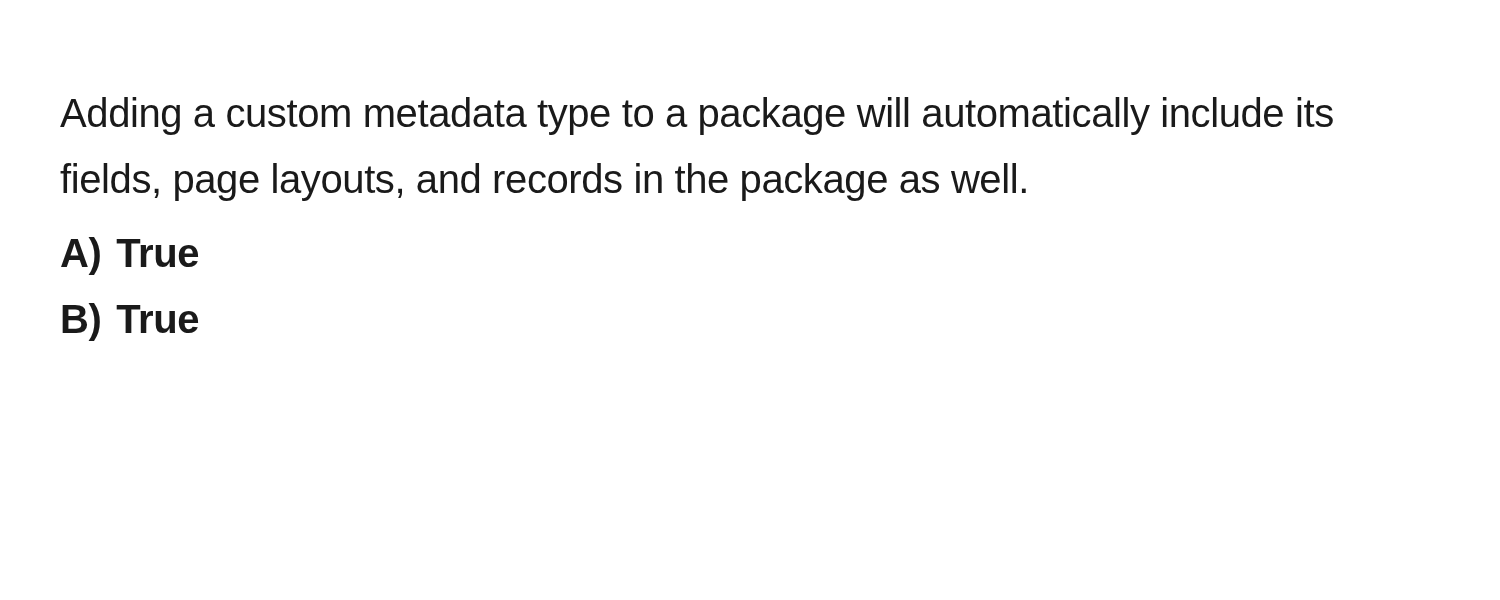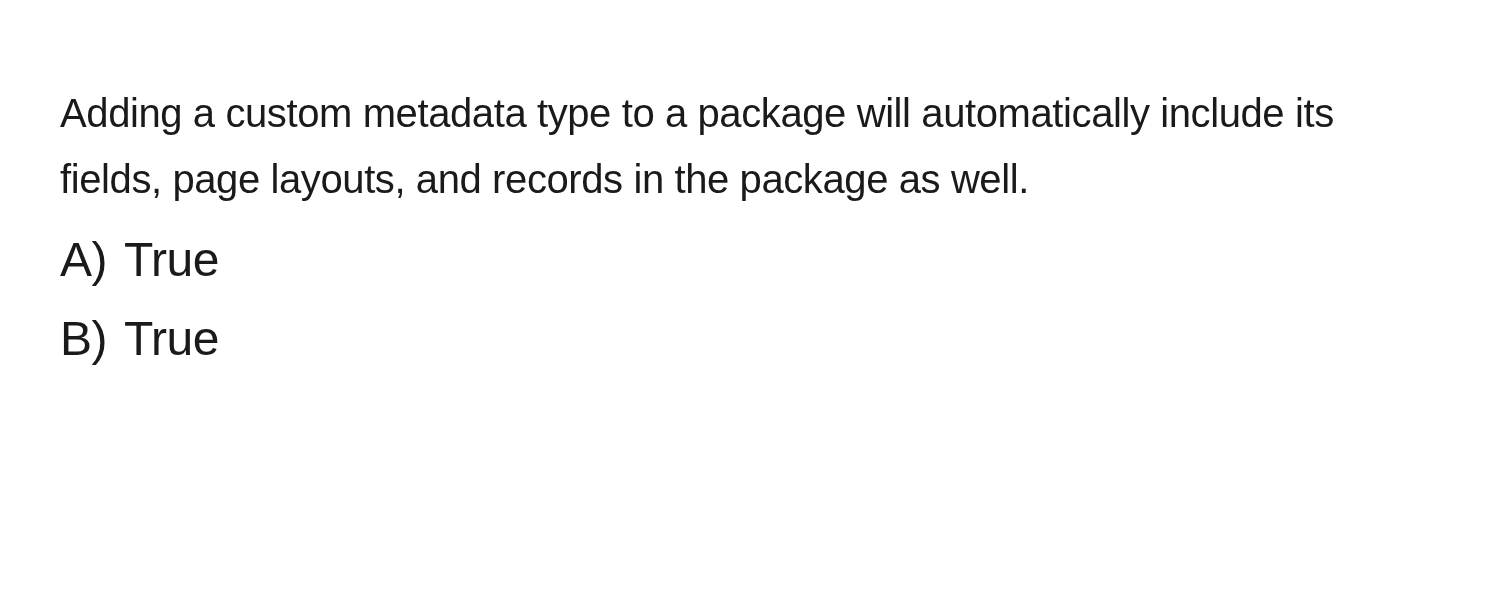--- a/index.html
+++ b/index.html
@@ -16,23 +16,23 @@
       color: #1a1a1a;
     }
     .question-text {
       font-size: 40px;
       line-height: 1.65;
       font-weight: 400;
       letter-spacing: -0.01em;
       margin-bottom: 8px;
     }
     .option {
-      font-size: 48px;
+      font-size: 40px;
       line-height: 1.65;
-      font-weight: 400;
+      font-weight: 700;
       letter-spacing: -0.01em;
     }
     .option-label {
       display: inline;
     }
     .option-value {
       display: inline;
       margin-left: 4px;
     }
   </style>

